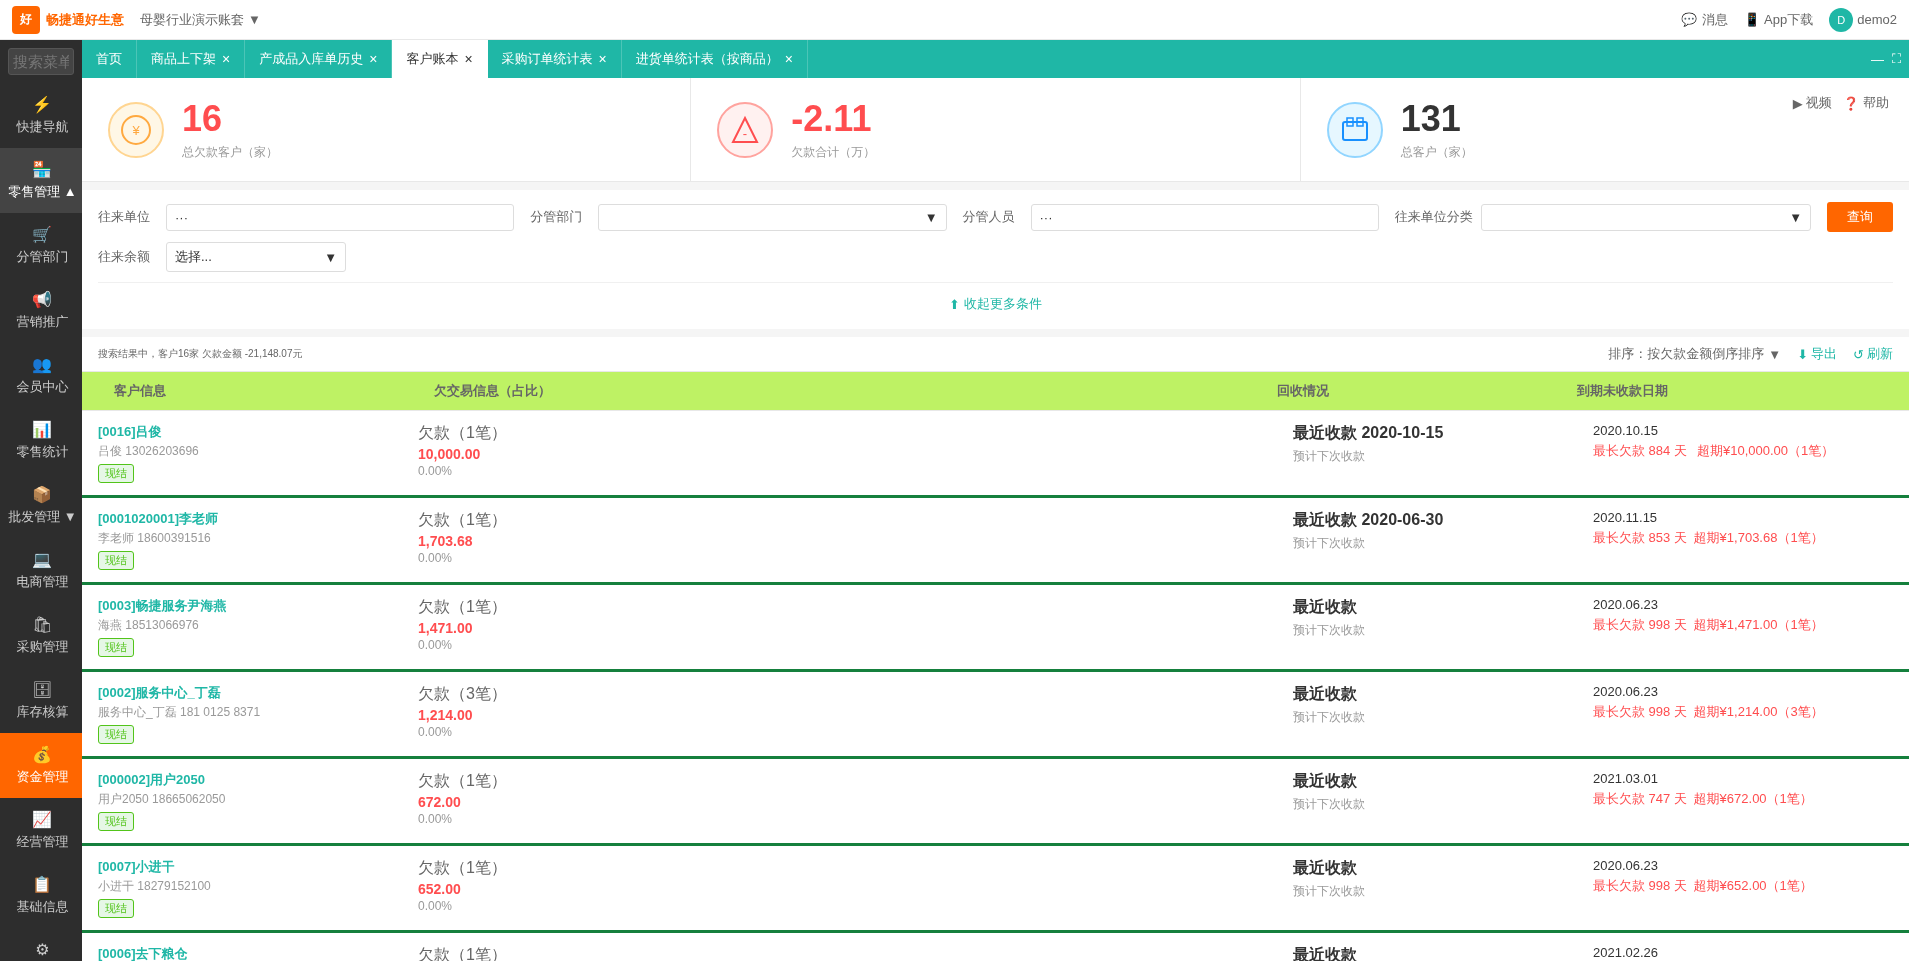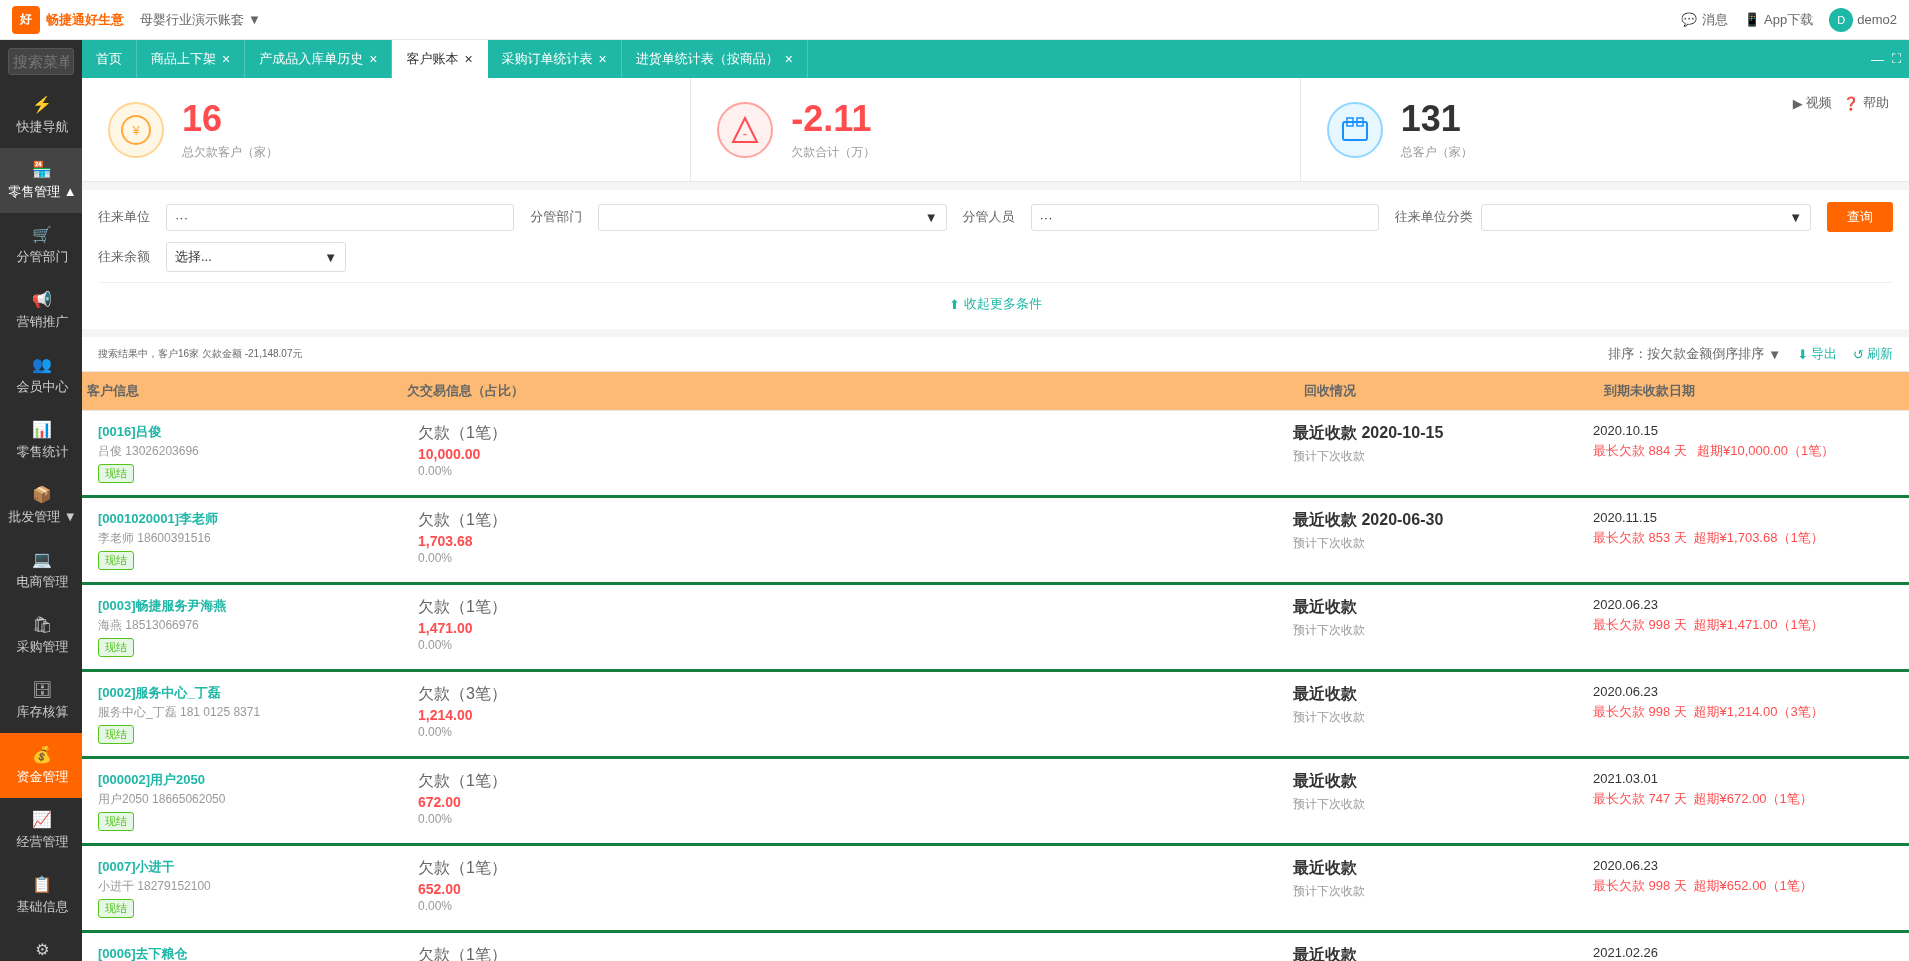--- a/index.html
+++ b/index.html
@@ -61,21 +61,21 @@
     .search-btn { background: #ff6600; color: white; border: none; padding: 6px 20px; border-radius: 3px; cursor: pointer; font-size: 13px; }
 
     
     .results-bar { background: #fff; padding: 8px 16px; display: flex; align-items: center; justify-content: space-between; border-bottom: 1px solid #e8e8e8; }
     .results-info { font-size: 10px; color: #666; }
     .results-actions { display: flex; align-items: center; gap: 16px; font-size: 12px; color: #666; }
     .results-actions .sort-select { display: flex; align-items: center; gap: 4px; cursor: pointer; }
 
     
     .data-table { background: #fff; width: 100%; }
-    .table-header { display: grid; grid-template-columns: 320px 1fr 300px 300px; background: #fdba74; padding: 10px 5px; font-weight: bold; color: #666; font-size: 13px; border-bottom: 1px solid #e8e8e8; }
+    .table-header { display: grid; grid-template-columns: 320px 1fr 300px 300px; background: #bef264; padding: 10px 32px; font-weight: bold; color: #666; font-size: 13px; border-bottom: 1px solid #e8e8e8; }
     .table-row { display: grid; grid-template-columns: 320px 1fr 300px 300px; padding: 12px 16px; border-bottom: 3px solid #15803d; align-items: start; }
     .customer-info { }
     .customer-name { color: #1fb7a6; cursor: pointer; font-size: 13px; font-weight: bold; }
     .customer-sub { color: #999; font-size: 12px; margin-top: 2px; }
     .tag { display: inline-block; padding: 1px 6px; border-radius: 3px; font-size: 11px; margin-top: 4px; }
     .tag-green { background: #e6f7e6; color: #52c41a; border: 1px solid #52c41a; }
     .debt-info { }
     .debt-label { color: #666; font-size: 16px; }
     .debt-amount { color: #ff4d4f; font-weight: bold; font-size: 14px; margin: 2px 0; }
     .debt-percent { color: #999; font-size: 12px; }

